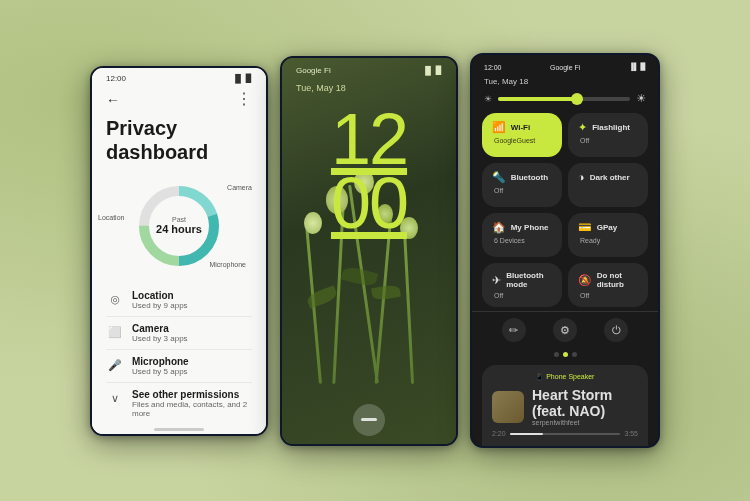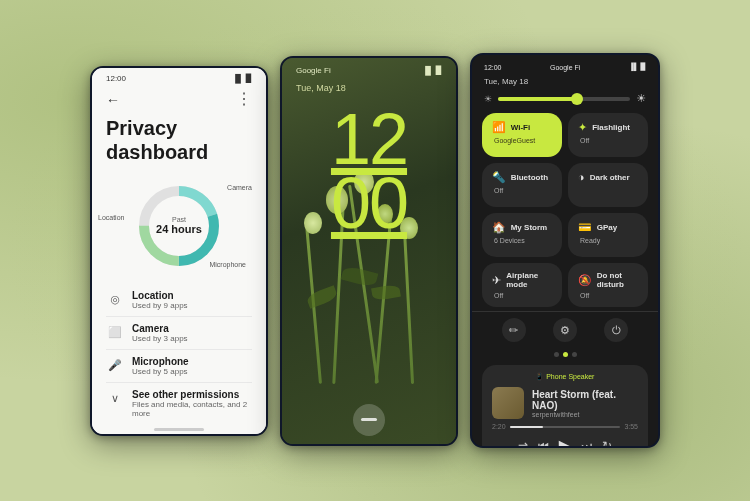--- a/index.html
+++ b/index.html
@@ -430,21 +430,21 @@
       width: 32px;
       height: 32px;
       border-radius: 6px;
       background: linear-gradient(135deg, #8a7a50, #6a5a30);
       flex-shrink: 0;
     }
     .music-info {
       flex: 1;
     }
     .music-title {
-      font-size: 10px;
+      font-size: 14px;
       font-weight: 600;
       color: #e0e0e0;
     }
     .music-artist {
       font-size: 7px;
       color: #999;
     }
     .music-controls-row {
       display: flex;
       align-items: center;
@@ -647,35 +647,35 @@
         <div class="qs-tile">
           <div class="qs-tile-header">
             <span class="qs-tile-icon">◑</span>
             <span class="qs-tile-name">Dark other</span>
           </div>
           <div class="qs-tile-sub"></div>
         </div>
         <div class="qs-tile">
           <div class="qs-tile-header">
             <span class="qs-tile-icon">🏠</span>
-            <span class="qs-tile-name">My Storm</span>
+            <span class="qs-tile-name">My Phone</span>
           </div>
           <div class="qs-tile-sub">6 Devices</div>
         </div>
         <div class="qs-tile">
           <div class="qs-tile-header">
             <span class="qs-tile-icon">💳</span>
             <span class="qs-tile-name">GPay</span>
           </div>
           <div class="qs-tile-sub">Ready</div>
         </div>
         <div class="qs-tile">
           <div class="qs-tile-header">
             <span class="qs-tile-icon">✈</span>
-            <span class="qs-tile-name">Airplane mode</span>
+            <span class="qs-tile-name">Bluetooth mode</span>
           </div>
           <div class="qs-tile-sub">Off</div>
         </div>
         <div class="qs-tile">
           <div class="qs-tile-header">
             <span class="qs-tile-icon">🔕</span>
             <span class="qs-tile-name">Do not disturb</span>
           </div>
           <div class="qs-tile-sub">Off</div>
         </div>

